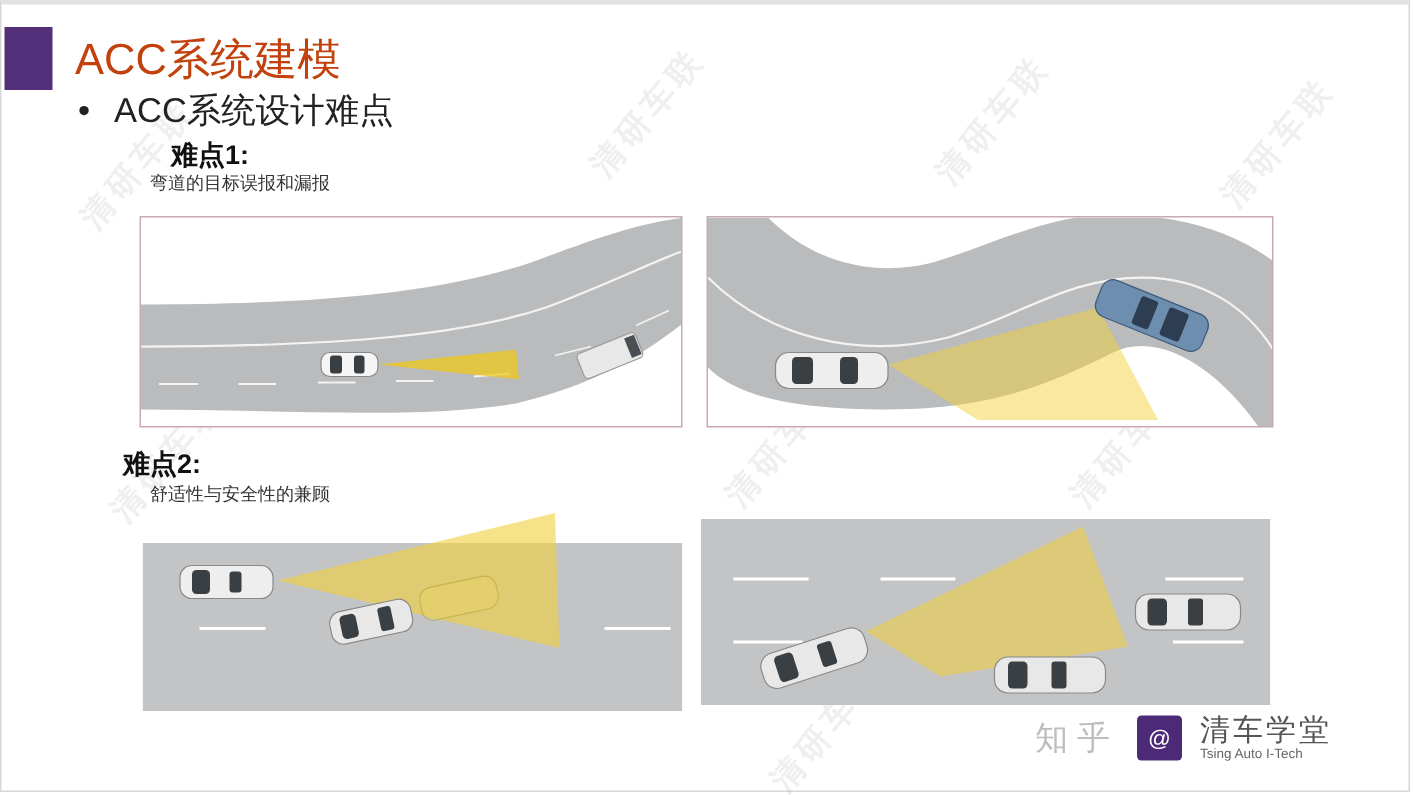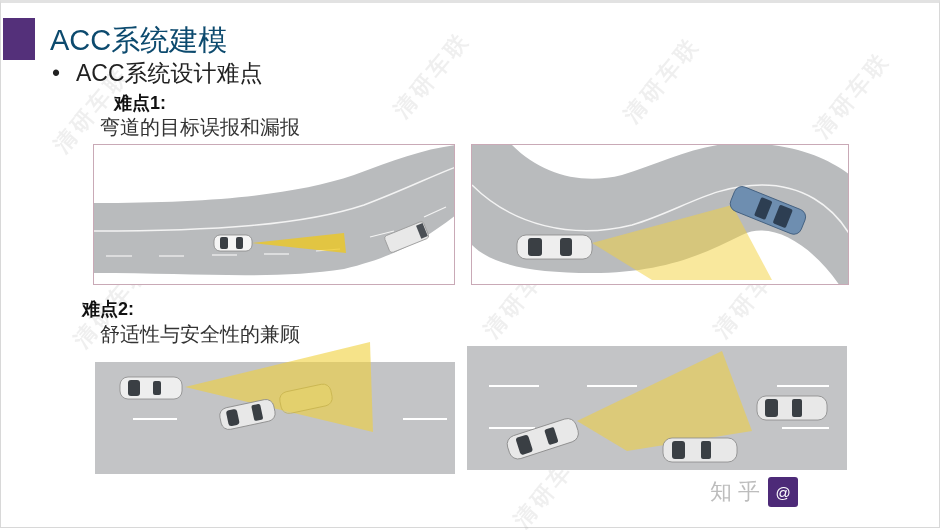--- a/index.html
+++ b/index.html
@@ -2,30 +2,30 @@
 <html><head>
 <meta charset="utf-8">
 <style>
   html, body { margin: 0; padding: 0; }
   body {
     width: 942px; height: 530px; position: relative; overflow: hidden;
     background: #ffffff; font-family: "Liberation Sans", "DejaVu Sans", sans-serif;
   }
   .frame { position: absolute; left: 0; top: 0; width: 940px; height: 528px; border: 1px solid #d8d8d8; border-top: 3px solid #e2e2e2; box-sizing: border-box; }
   .accent-block { position: absolute; left: 3px; top: 18px; width: 32px; height: 42px; background: #54307a; }
-  .title { position: absolute; left: 50px; top: 20px; font-size: 29px; color: #0c4a6e; letter-spacing: 0px; line-height: 40px; }
+  .title { position: absolute; left: 50px; top: 20px; font-size: 29px; color: #c2410c; letter-spacing: 0px; line-height: 40px; }
   .bullet-row { position: absolute; left: 52px; top: 60px; font-size: 23px; color: #222; line-height: 26px; }
   .bullet-row .dot { display: inline-block; width: 24px; }
   .h-point { position: absolute; font-weight: bold; font-size: 18px; color: #111; }
-  .sub { position: absolute; font-size: 20px; color: #333; }
+  .sub { position: absolute; font-size: 12px; color: #333; }
   .panel { position: absolute; overflow: hidden; box-sizing: border-box; }
   .panel.bordered { border: 1px solid #c9a9b6; background: #fff; }
   .panel svg { position: absolute; left: 0; top: 0; }
   .watermark { position: absolute; font-size: 22px; font-weight: bold; color: rgba(180,180,180,0.22); transform: rotate(-50deg); letter-spacing: 4px; white-space: nowrap; pointer-events: none; }
-  .footer { position: absolute; left: 710px; top: 472px; height: 40px; display: flex; align-items: center; gap: 2px; }
+  .footer { position: absolute; left: 690px; top: 472px; height: 40px; display: flex; align-items: center; gap: 12px; }
   .zhihu { font-size: 22px; color: #bdbdbd; letter-spacing: 6px; }
   .logo-box { width: 30px; height: 30px; background: #4d2a78; border-radius: 3px; color: #fff; font-size: 15px; display: flex; align-items: center; justify-content: center; }
   .brand { display: flex; flex-direction: column; line-height: 1; }
   .brand .cn { font-size: 20px; color: #555; letter-spacing: 2px; }
   .brand .en { font-size: 9px; color: #666; margin-top: 1px; }
 </style>
 </head>
 <body>
 
 <div class="frame"></div>
@@ -145,13 +145,17 @@
       <rect x="196" y="92" width="74" height="24" rx="9" fill="#e8e8e8" stroke="#888" stroke-width="0.8"></rect>
       <rect x="205" y="95" width="13" height="18" rx="3" fill="#3a3f44"></rect>
       <rect x="234" y="95" width="10" height="18" rx="2" fill="#3a3f44"></rect>
     </g>
   </svg>
 </div>
 
 <div class="footer">
   <span class="zhihu">知乎</span>
   <span class="logo-box">@</span>
+  <span class="brand">
+    <span class="cn">清车学堂</span>
+    <span class="en">Tsing Auto I-Tech</span>
+  </span>
 </div>
 
 </body></html>

